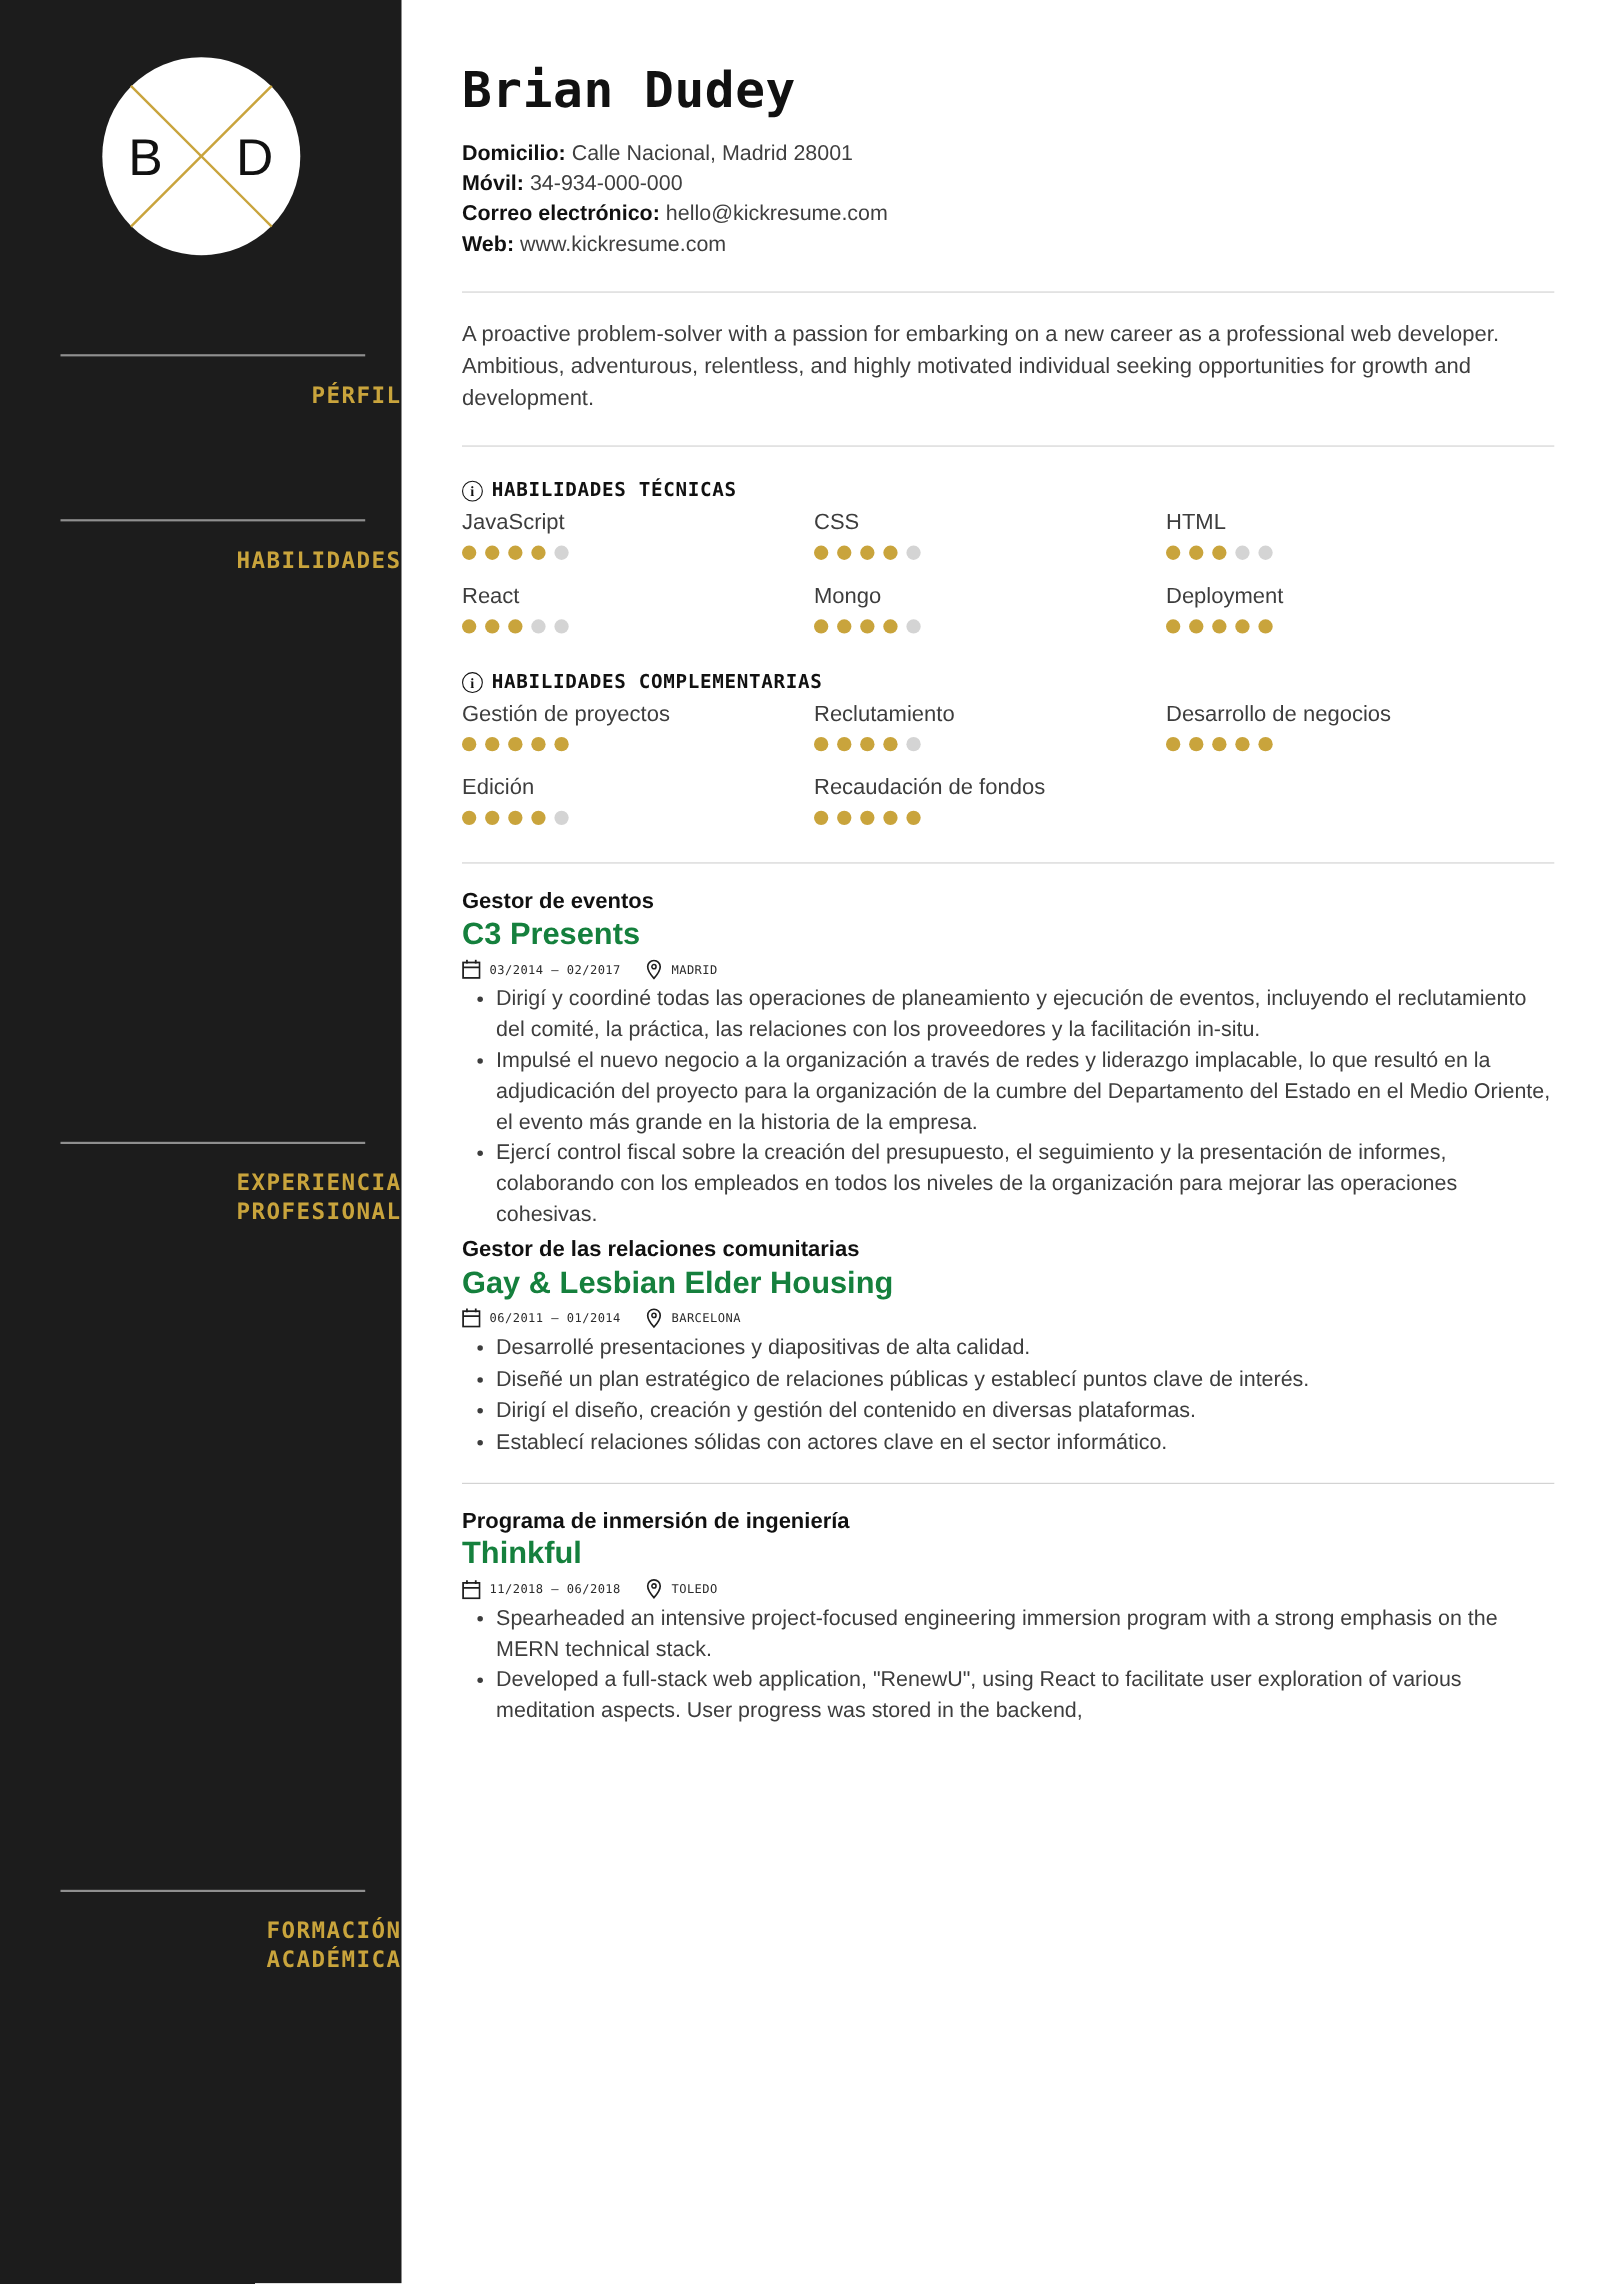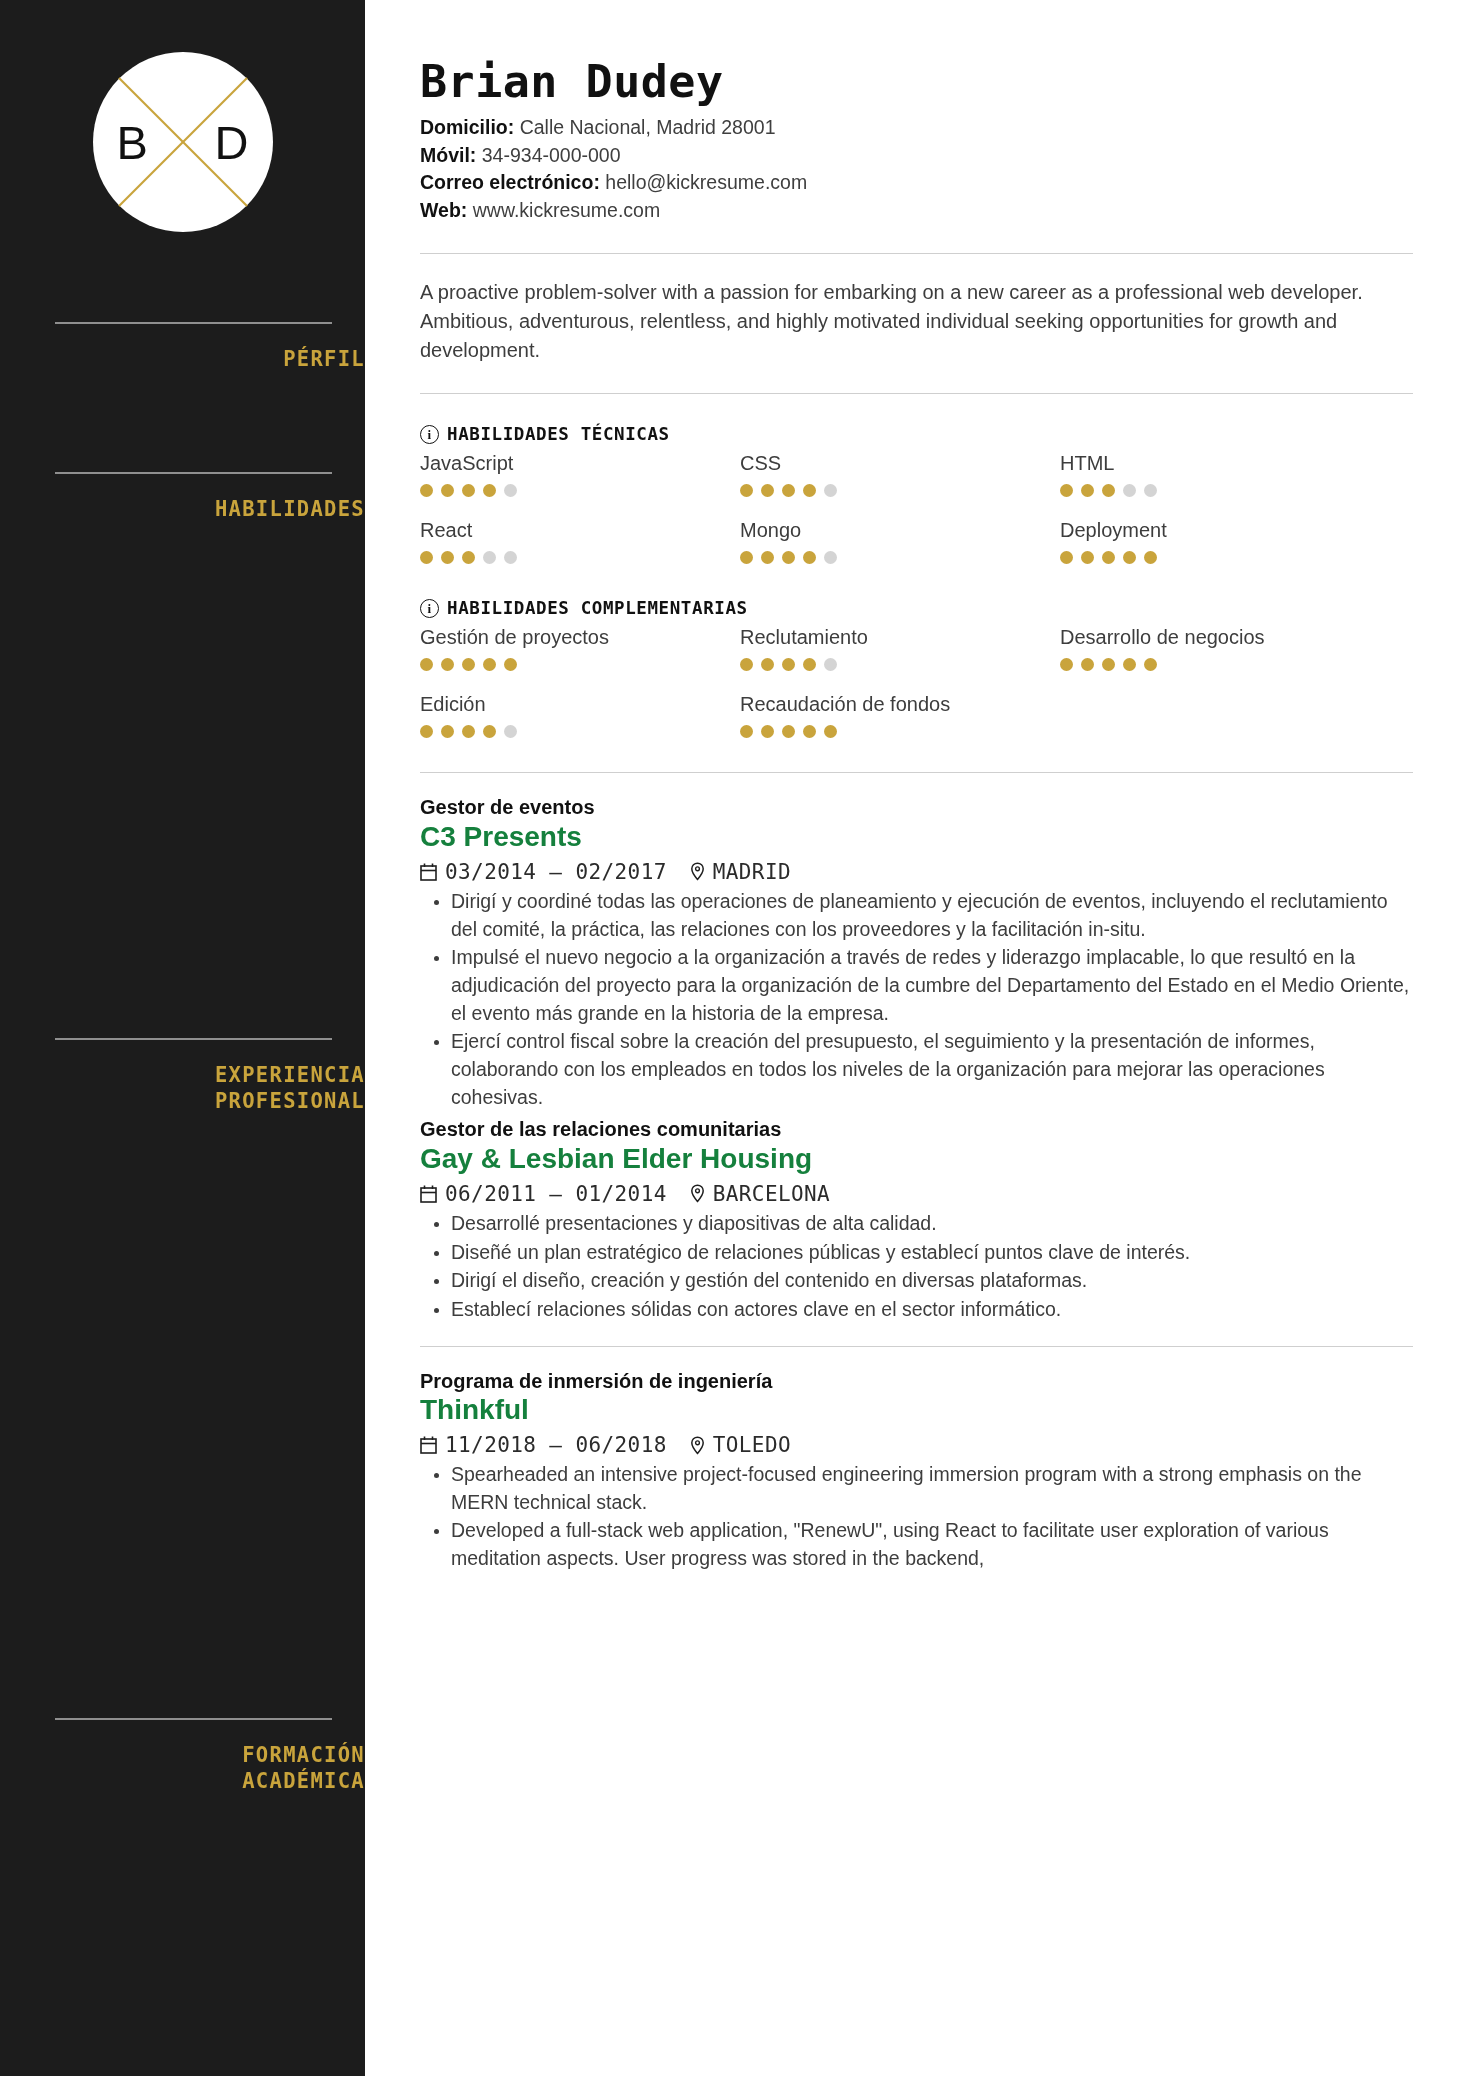--- a/index.html
+++ b/index.html
@@ -88,21 +88,21 @@
     font-family: "DejaVu Sans Mono", monospace;
     font-weight: bold;
     font-size: 45px;
     color: #111111;
     letter-spacing: 0.5px;
     padding-top: 59px;
     line-height: 1;
   }
 
   .contact {
-    margin-top: 10px;
+    margin-top: 22px;
     font-size: 19.5px;
     line-height: 1.42;
     color: #3d3d3d;
   }
   .contact .lbl {
     font-weight: bold;
     color: #111111;
   }
   .contact .val { color: #3f3f3f; }
 
@@ -178,21 +178,21 @@
     font-weight: bold;
     color: #15803d;
     line-height: 1.24;
   }
   .entry-meta {
     display: flex;
     align-items: center;
     gap: 8px;
     margin-top: 5px;
     font-family: "DejaVu Sans Mono", monospace;
-    font-size: 21px;
+    font-size: 11px;
     letter-spacing: 0.4px;
     color: #2b2b2b;
   }
   .entry-meta .spacer { width: 7px; }
   .bullets {
     margin-top: 4px;
     padding-left: 31px;
     font-size: 19.5px;
     line-height: 1.42;
     color: #3d3d3d;

